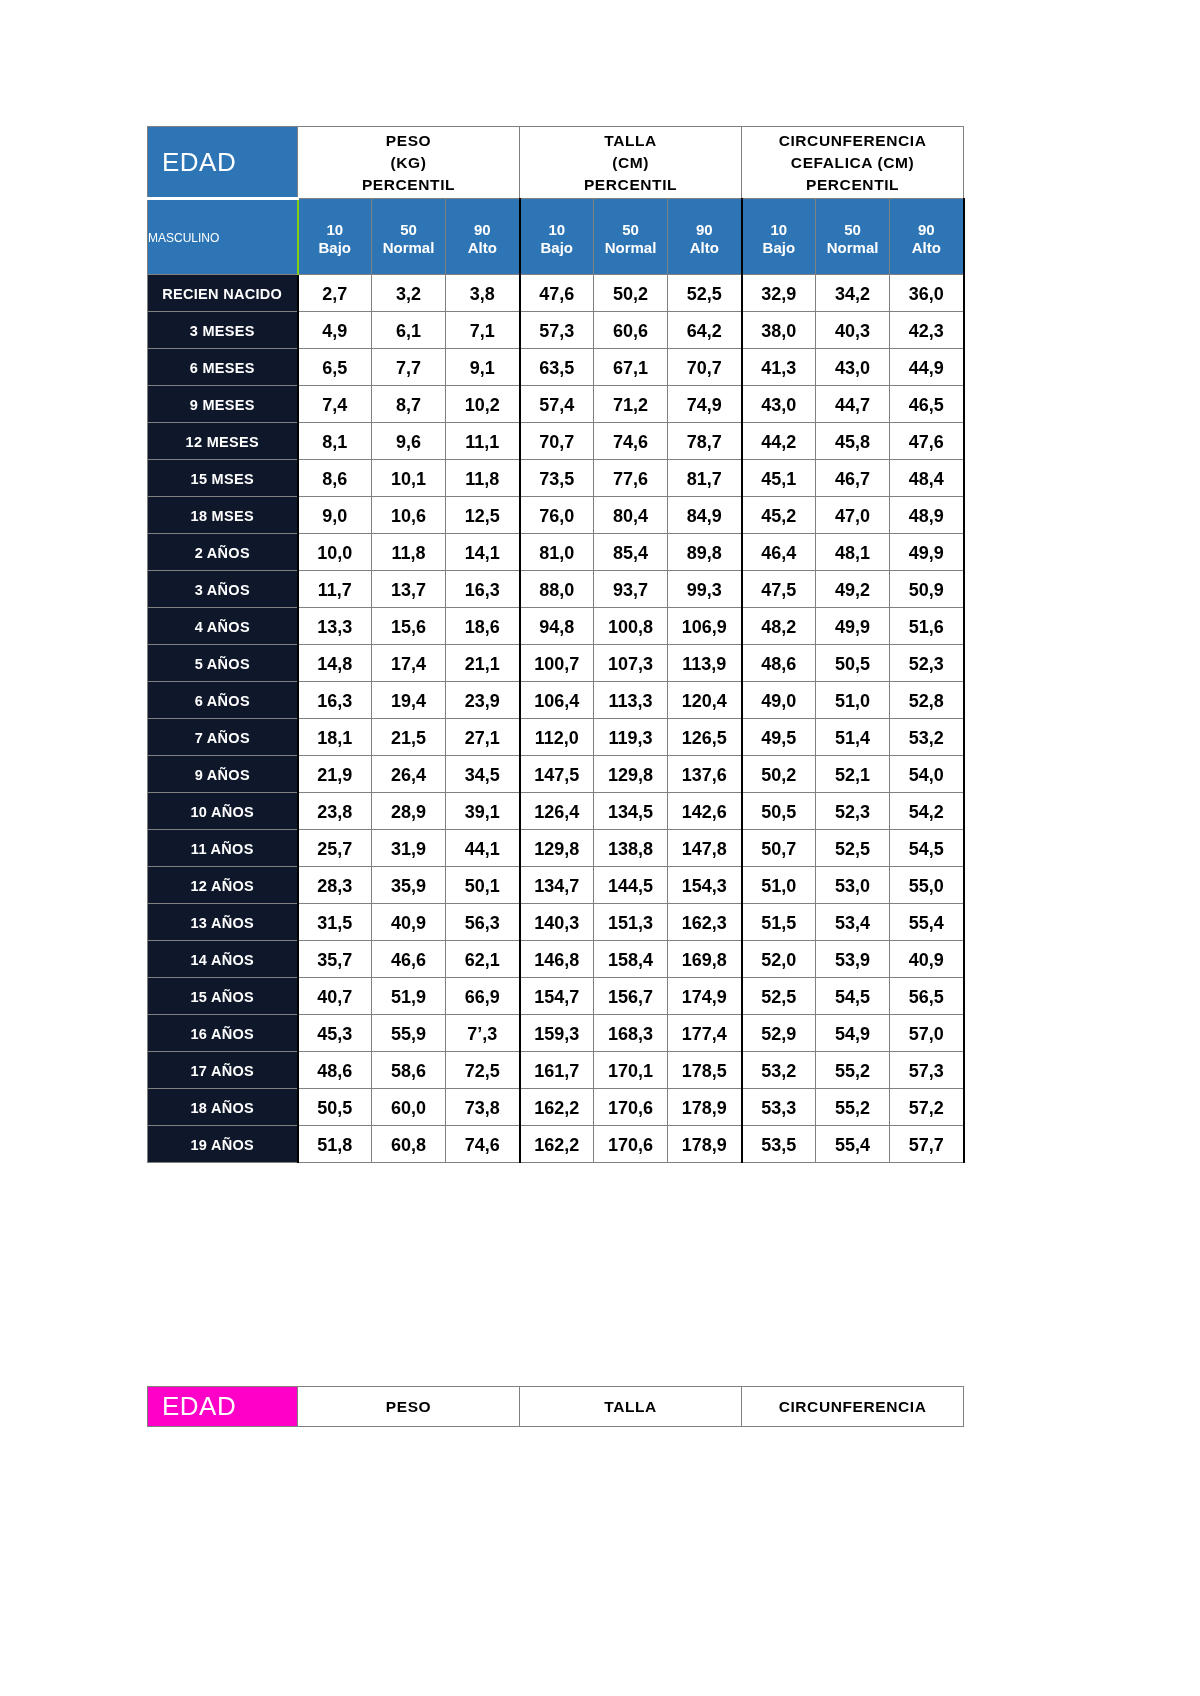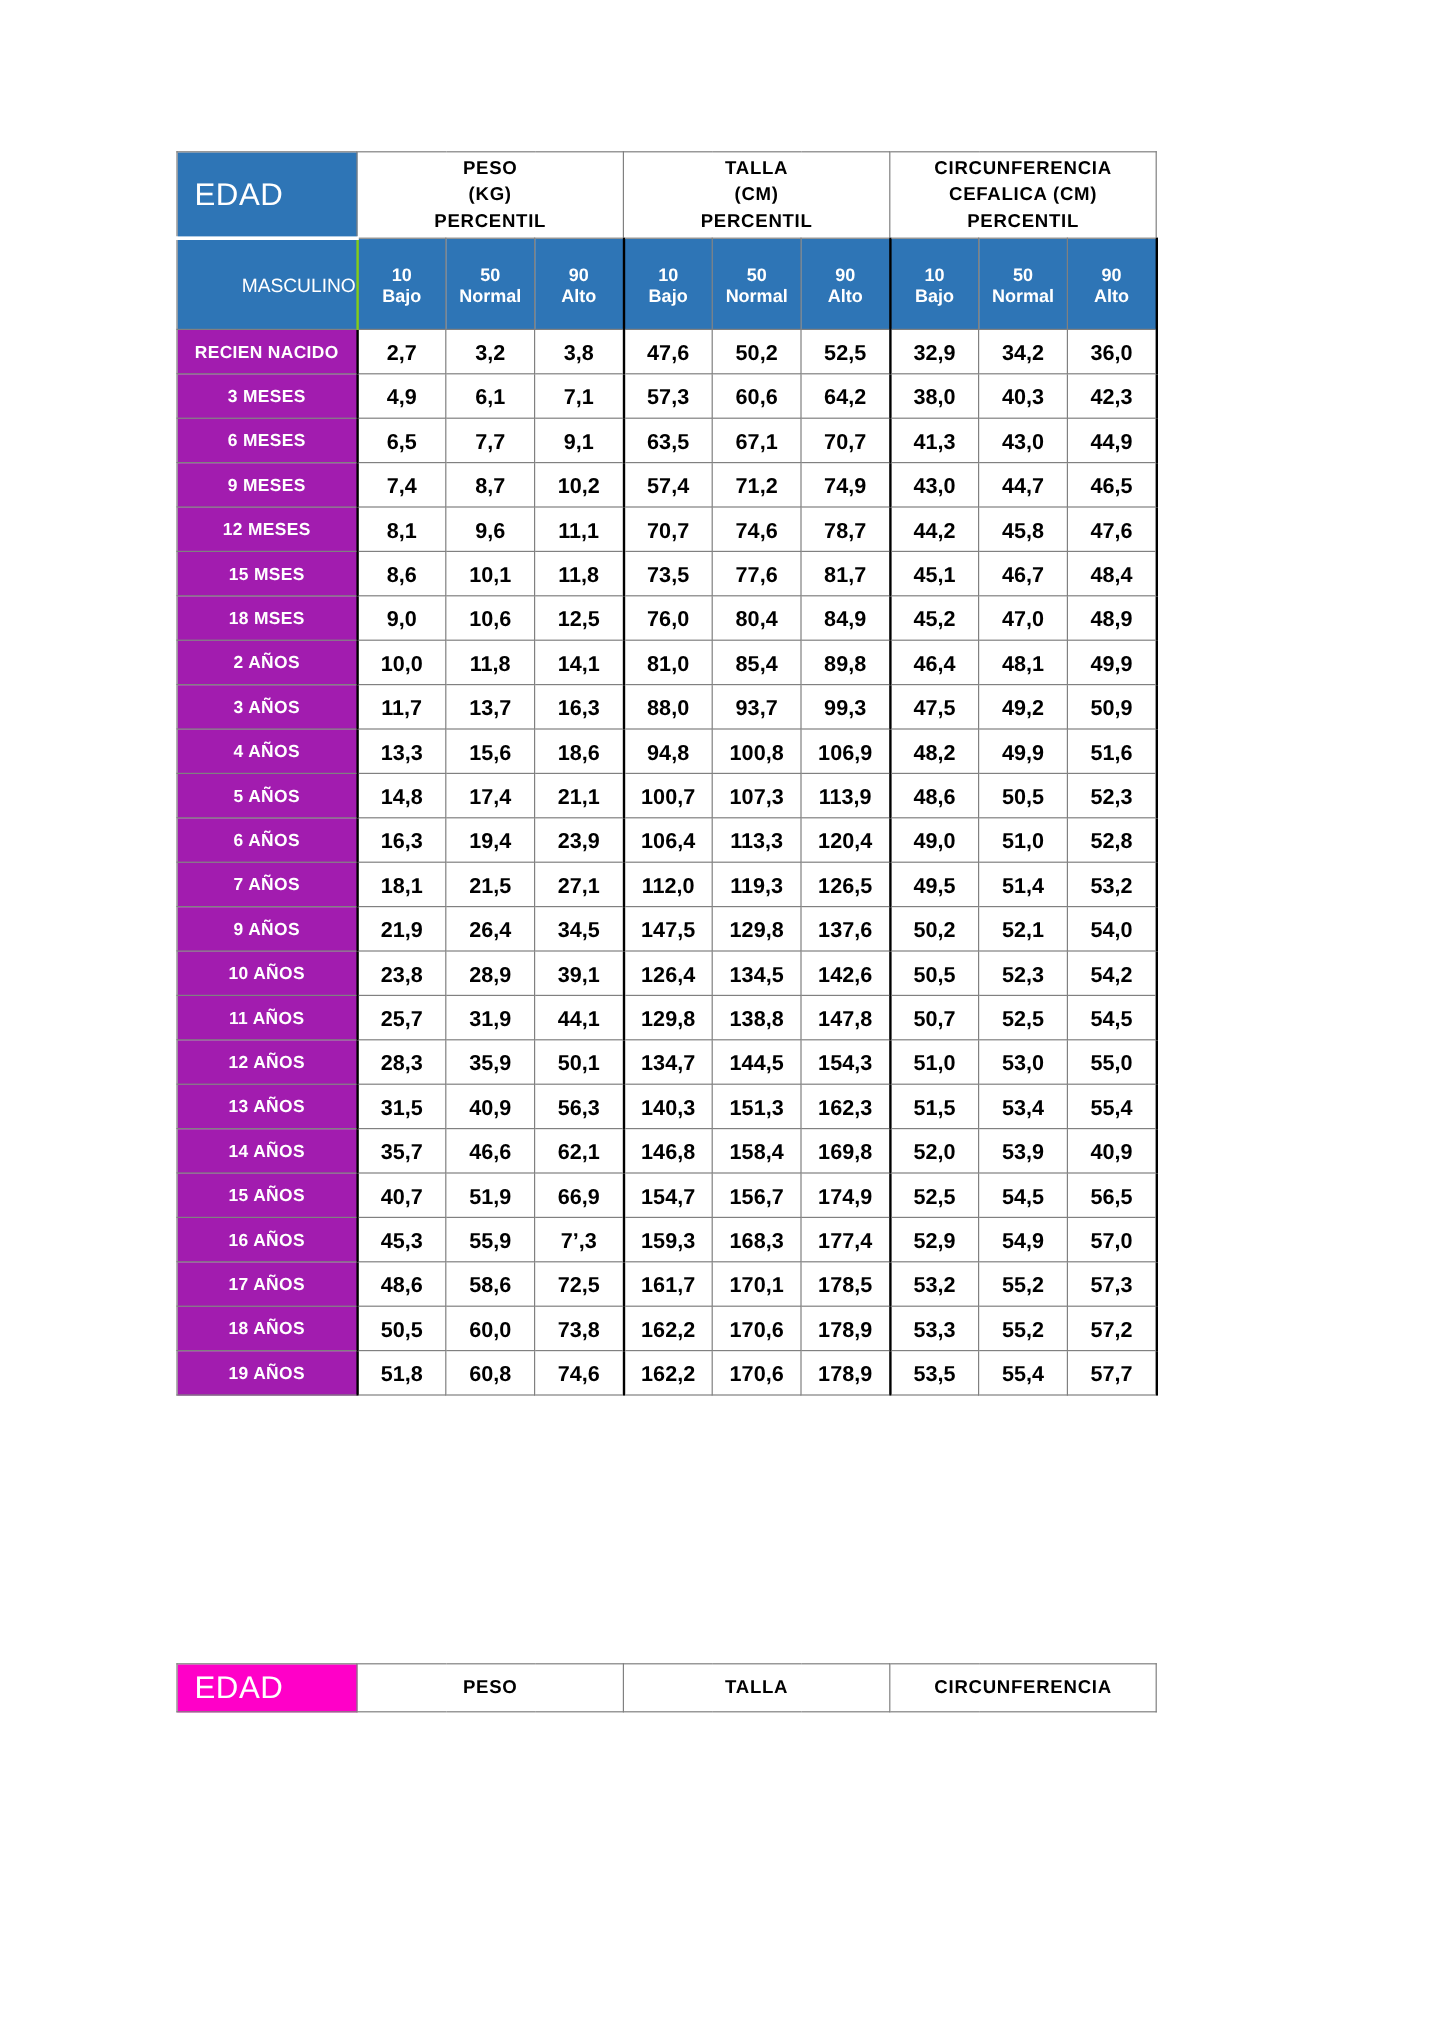--- a/index.html
+++ b/index.html
@@ -71,23 +71,23 @@
     border-left: 2px solid #000000;
     border-right: 2px solid #000000;
     border-top: 1px solid #000000;
     border-bottom: none;
   }
 
   
   .hdr-masc {
     background: #2E75B6;
     color: #ffffff;
-    font-size: 16px;
+    font-size: 12px;
     font-weight: 400;
-    text-align: right;
+    text-align: left;
     line-height: 1.12;
     height: 76px;
     vertical-align: top;
     padding-top: 4px !important;
     border-left: 1px solid #808080;
     border-right: 1px solid #000000;
     border-top: none;
     border-bottom: 1px solid #808080;
   }
   .hdr-pct {
@@ -102,21 +102,21 @@
     padding-top: 4px !important;
     border: 1px solid #808080;
   }
   .hdr-pct.grp-start { border-left: 2px solid #84cc16; }
   .hdr-pct.grp-end   { border-right: 2px solid #000000; }
   .hdr-pct .pnum { display:block; }
   .hdr-pct .plabel { display:block; }
 
   
   .cell-age {
-    background: #a21caf;
+    background: #0f172a;
     color: #ffffff;
     font-size: 14.5px;
     font-weight: bold;
     text-align: center;
     line-height: 1.12;
     letter-spacing: 0.3px;
     vertical-align: top;
     padding-top: 3px !important;
     border-left: 1px solid #808080;
     border-right: 1px solid #000000;

